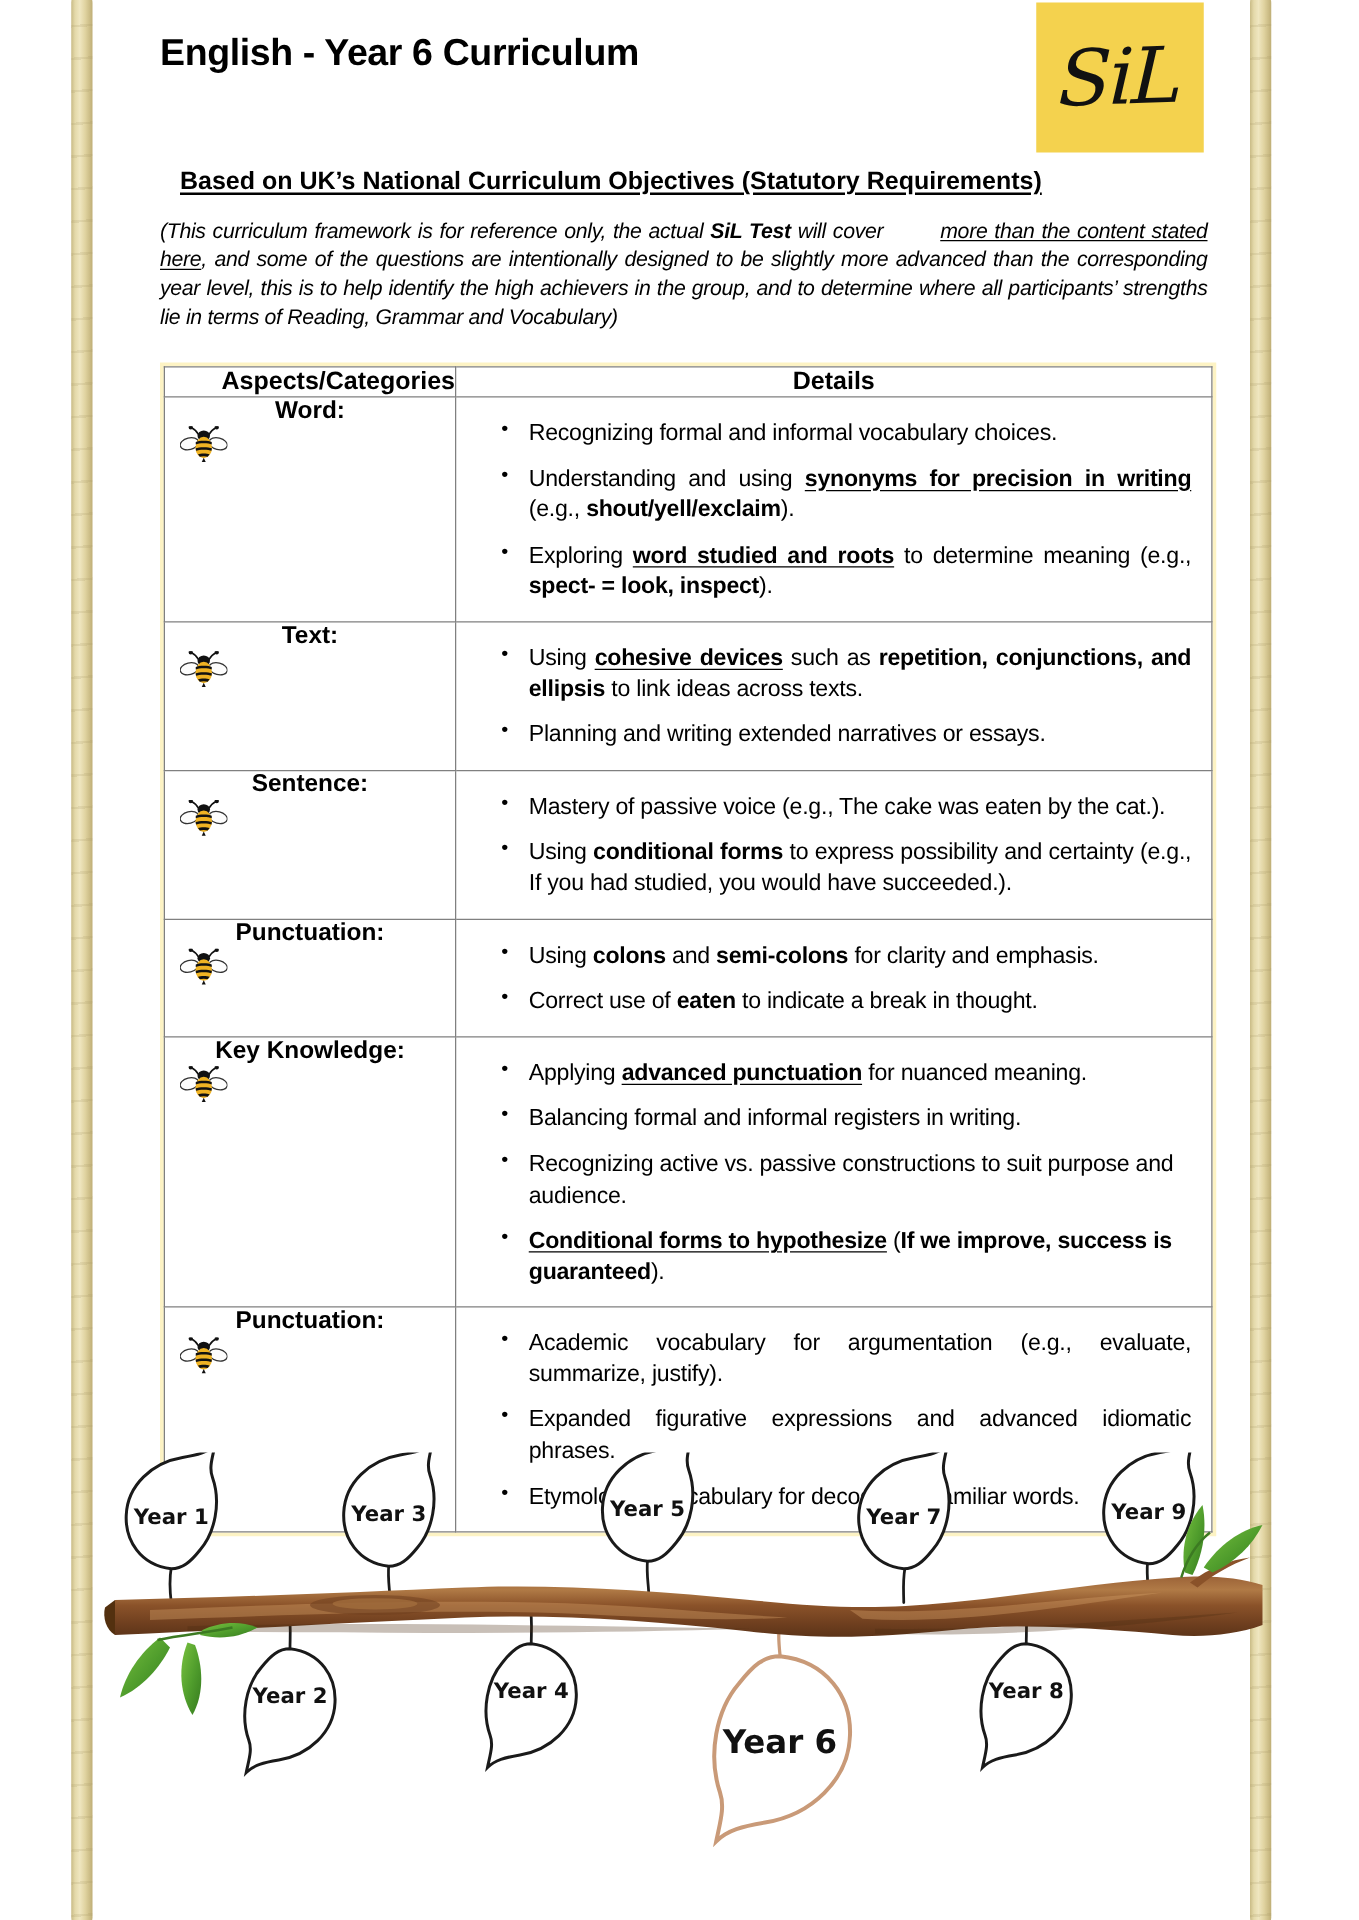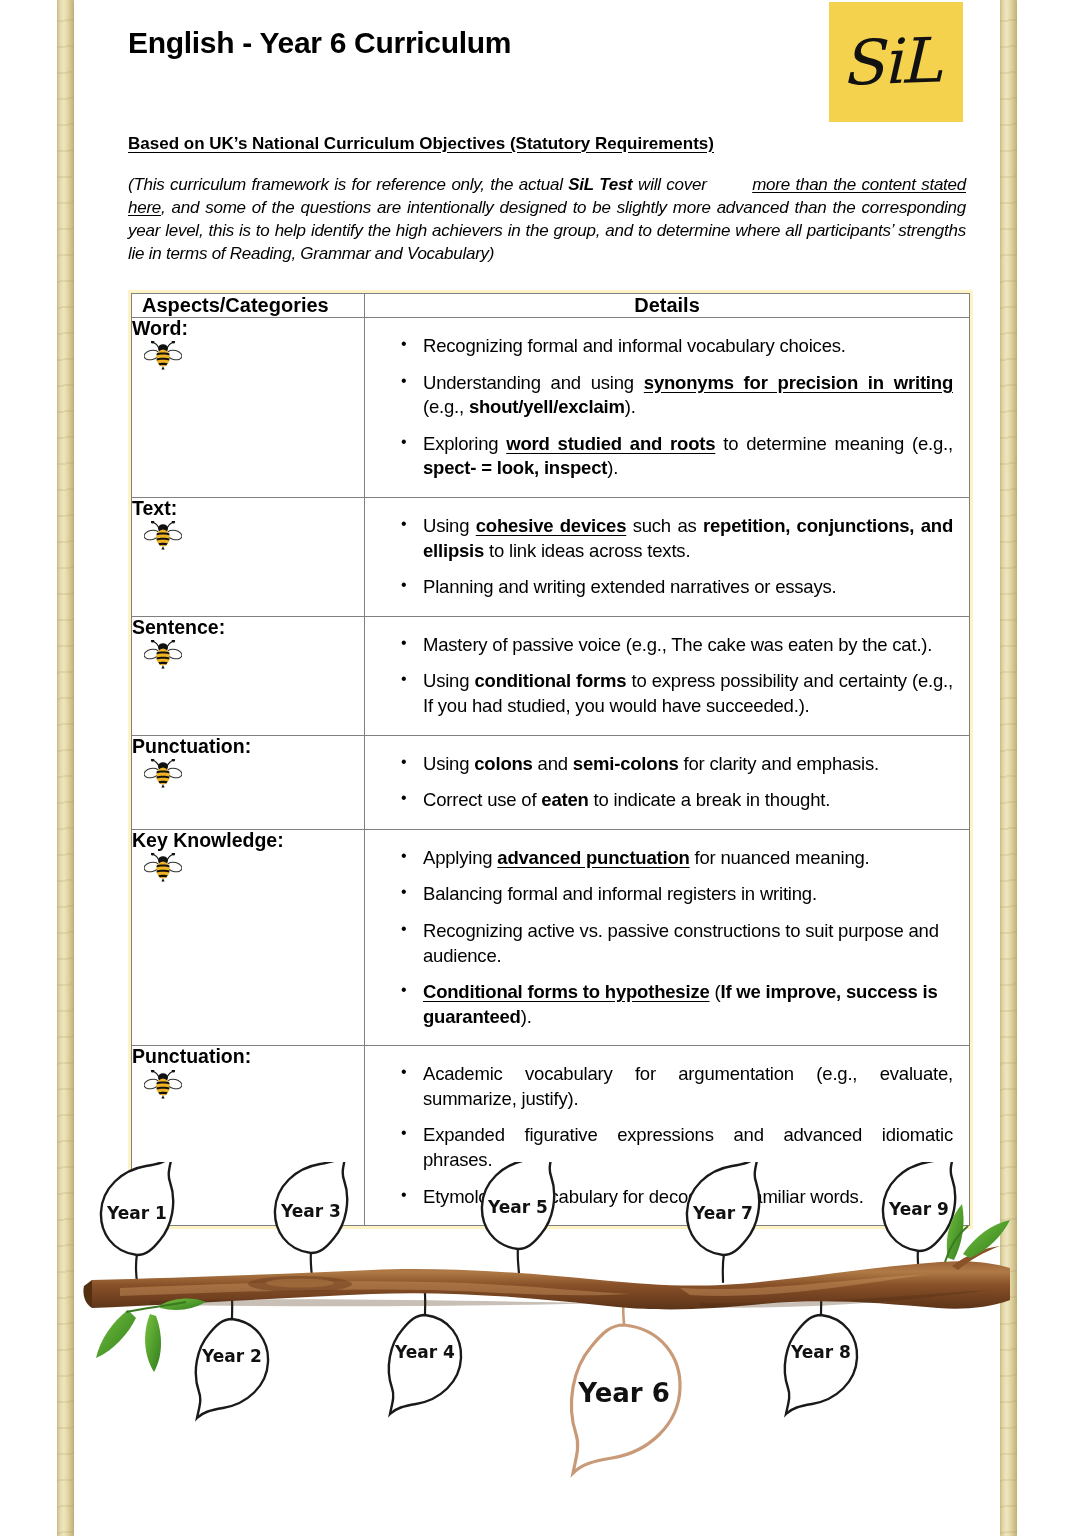--- a/index.html
+++ b/index.html
@@ -61,22 +61,22 @@
     font-size: 62px;
     color: #111;
     letter-spacing: -2px;
     transform: skewX(-4deg) rotate(-2deg);
     line-height: 1;
   }
 
   
   .subtitle {
     position: absolute;
-    left: 128px; top: 134px;
-    font-size: 17px;
+    left: 144px; top: 134px;
+    font-size: 20px;
     font-weight: bold;
     text-decoration: underline;
     text-underline-offset: 3px;
     white-space: nowrap;
   }
   .intro {
     position: absolute;
     left: 128px; top: 173px;
     width: 838px;
     font-size: 17px;
@@ -105,29 +105,30 @@
   table.curr th, table.curr td {
     border: 1px solid #808080;
     vertical-align: top;
     padding: 0;
   }
   th.hdr {
     font-size: 20px;
     font-weight: bold;
     padding: 5px 4px 6px;
   }
-  th.hdr.left { text-align: left; padding-left: 10px; }
+  th.hdr.left { text-align: right; padding-left: 10px; }
   td.cat {
     padding: 6px 0 8px 10px;
   }
   .cat-label {
     font-size: 19.5px;
     font-weight: bold;
     line-height: 1.1;
     white-space: nowrap;
+    text-align: center;
   }
   .bee { display: block; margin: 2px 0 0 12px; }
   td.det { padding: 6px 10px 8px 4px; }
   ul.bullets { list-style: none; margin: 16px; padding: 0; }
   ul.bullets li {
     position: relative;
     padding-left: 42px;
     font-size: 18.5px;
     line-height: 1.33;
     text-align: justify;

